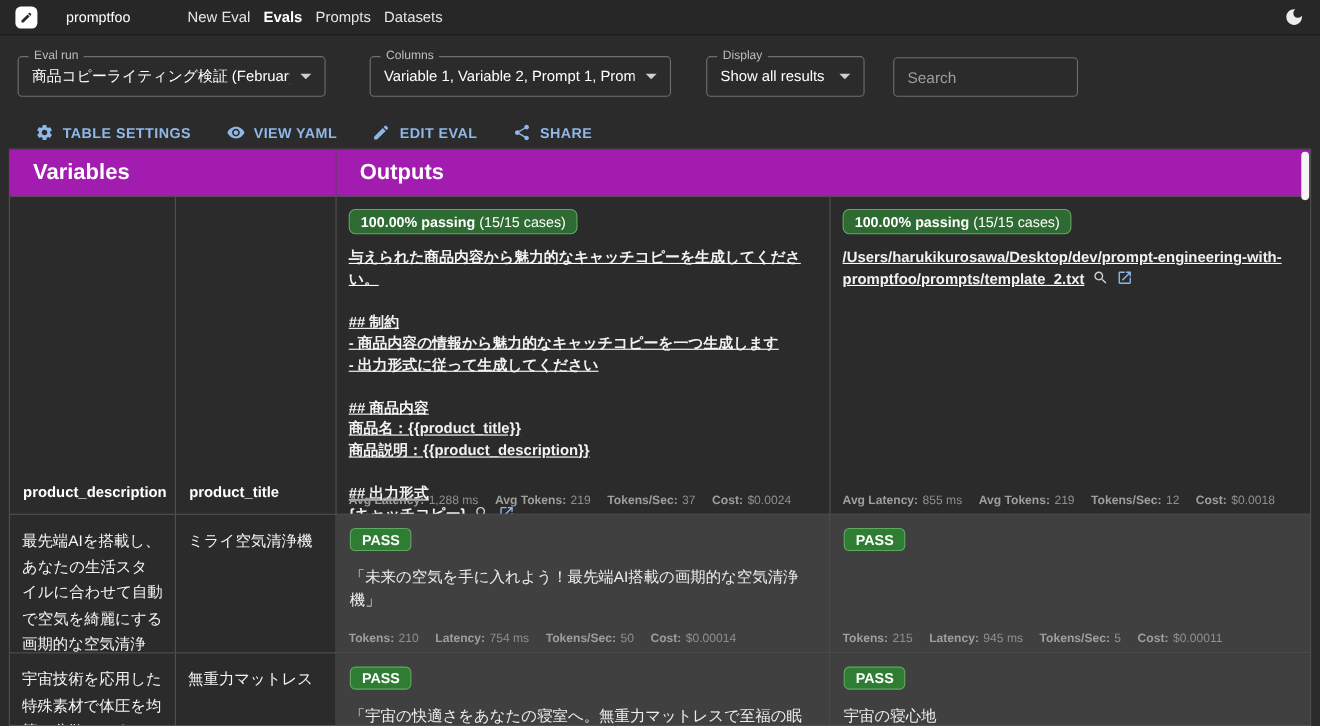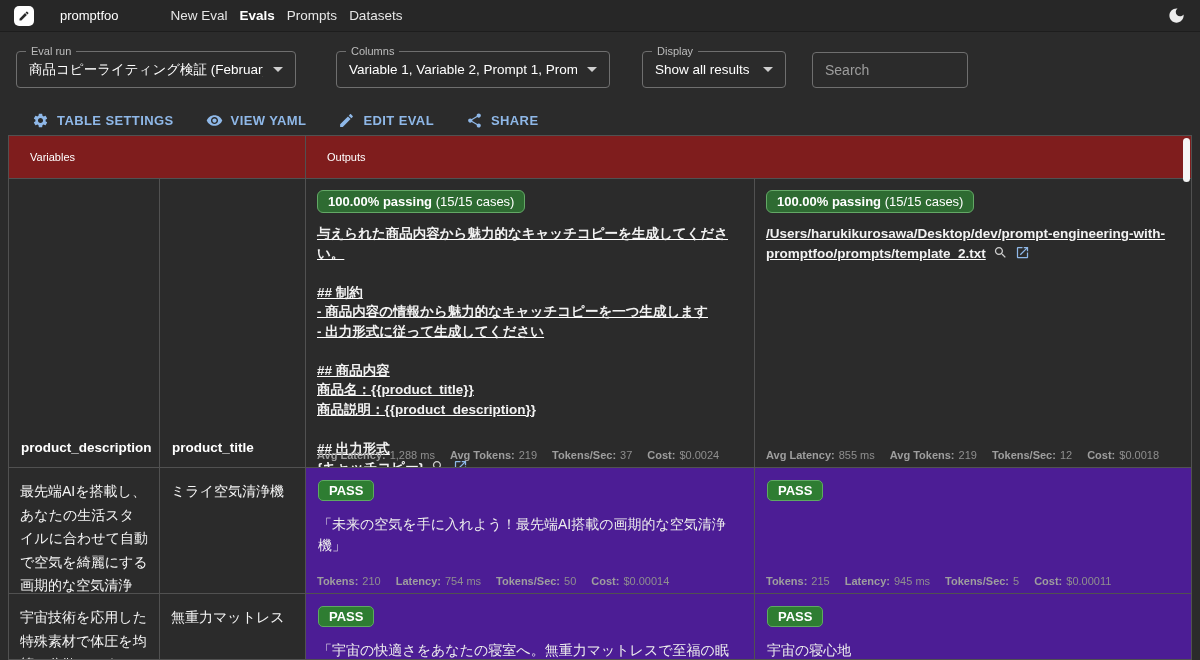--- a/index.html
+++ b/index.html
@@ -37,38 +37,38 @@
             font-size:13px; font-weight:bold; letter-spacing:.4px; cursor:pointer; font-family:inherit; padding:4px 2px; }
   .actions svg { width:17px; height:17px; flex:none; }
 
   
   .table { position:absolute; left:8px; top:135px; width:1184px; height:525px;
            border:1px solid #515151; overflow:hidden;
            display:grid; grid-template-columns:151px 146px 449px 436px;
            grid-template-rows:43px 289px 126px 220px; background:#2b2b2b; }
   .cell { border-right:1px solid #515151; border-bottom:1px solid #515151; position:relative; overflow:hidden; }
   .cell:nth-child(4n) {}
-  .th { display:flex; align-items:center; padding:0 21px; font-size:11px; font-weight:normal; background:#7f1d1d; }
+  .th { display:flex; align-items:center; padding:0 21px; font-size:20px; font-weight:bold; background:#a21caf; }
   .th-vars { grid-column:1/3; }
   .th-outs { grid-column:3/5; border-right:none; }
   .varname { display:flex; align-items:flex-end; padding:12px; font-size:13.5px; font-weight:bold; color:#fff; }
   .promptcell { padding:11px 11px 28px 11px;text-decoration:underline; }
   .passing-badge { display:inline-block; background:#2e6b32; border:1px solid #63a866; border-radius:6px;
                    padding:3px 10px; font-size:13px; color:#fff; margin-bottom:11px; white-space:nowrap; }
   .passing-badge b { font-weight:bold; }
   .prompt-text { font-size:13.5px; font-weight:bold; line-height:19.5px; color:#f2f2f2; white-space:pre-wrap; word-break:break-word; }
   .inline-icons { display:inline; white-space:nowrap; }
   .inline-icons svg { width:15px; height:15px; vertical-align:-2px; margin-left:7px; cursor:pointer; }
   .magnifier { color:#cfcfcf; }
   .launch { color:#8fb8e8; }
   .stats { position:absolute; left:11px; bottom:6px; display:flex; gap:15px; font-size:11px; color:#989898; white-space:nowrap; }
   .stats b { font-weight:bold; color:#9e9e9e; }
   .stats .v { margin-left:4px; color:#8f8f8f; }
   .varcell { padding:12px 11px; font-size:14px; line-height:23.5px; color:#f5f5f5; }
-  .outcell { background:#4c1d95; padding:12px; }
+  .outcell { background:#404040; padding:12px; }
   .pass-badge { display:inline-block; background:#2e7d32; border:1px solid #5ea962; border-radius:5px;
                 padding:2px 10px; font-size:13px; font-weight:bold; color:#fff; }
   .out-text { margin-top:13px; font-size:14px; color:#ededed; line-height:21px; word-break:break-word; }
   .last-col { border-right:none; }
   .scroll-thumb { position:absolute; right:1px; top:2px; width:7px; height:44px; background:#f5f5f5; border-radius:4px; cursor:pointer; }
 </style>
 </head>
 <body>
 
 <div class="page">
@@ -106,21 +106,21 @@
     <span class="select-value">Variable 1, Variable 2, Prompt 1, Prompt 2</span>
     <span class="caret"></span>
   </div>
 
   <div class="select" style="left:642px; top:51px; width:144px;">
     <span class="select-label">Display</span>
     <span class="select-value">Show all results</span>
     <span class="caret"></span>
   </div>
 
-  <div class="search-box" style="left:812px; top:52px; width:156px;">
+  <div class="search-box" style="left:812px; top:52px; width:168px;">
     <input type="text" placeholder="Search" style="">
   </div>
 
   <div class="actions">
     <button>
       <svg viewBox="0 0 24 24" fill="currentColor">
           <path d="M19.14 12.94c.04-.3.06-.61.06-.94 0-.32-.02-.64-.07-.94l2.03-1.58c.18-.14.23-.41.12-.61l-1.92-3.32c-.12-.22-.37-.29-.59-.22l-2.39.96c-.5-.38-1.03-.7-1.62-.94l-.36-2.54c-.04-.24-.24-.41-.48-.41h-3.84c-.24 0-.43.17-.47.41l-.36 2.54c-.59.24-1.13.57-1.62.94l-2.39-.96c-.22-.08-.47 0-.59.22L2.74 8.87c-.12.21-.08.47.12.61l2.03 1.58c-.05.3-.09.63-.09.94s.02.64.07.94l-2.03 1.58c-.18.14-.23.41-.12.61l1.92 3.32c.12.22.37.29.59.22l2.39-.96c.5.38 1.03.7 1.62.94l.36 2.54c.05.24.24.41.48.41h3.84c.24 0 .44-.17.47-.41l.36-2.54c.59-.24 1.13-.56 1.62-.94l2.39.96c.22.08.47 0 .59-.22l1.92-3.32c.12-.22.07-.47-.12-.61l-2.01-1.58zM12 15.6c-1.98 0-3.6-1.62-3.6-3.6s1.62-3.6 3.6-3.6 3.6 1.62 3.6 3.6-1.62 3.6-3.6 3.6z"></path>
         </svg>
       <span>TABLE SETTINGS</span>
     </button>

